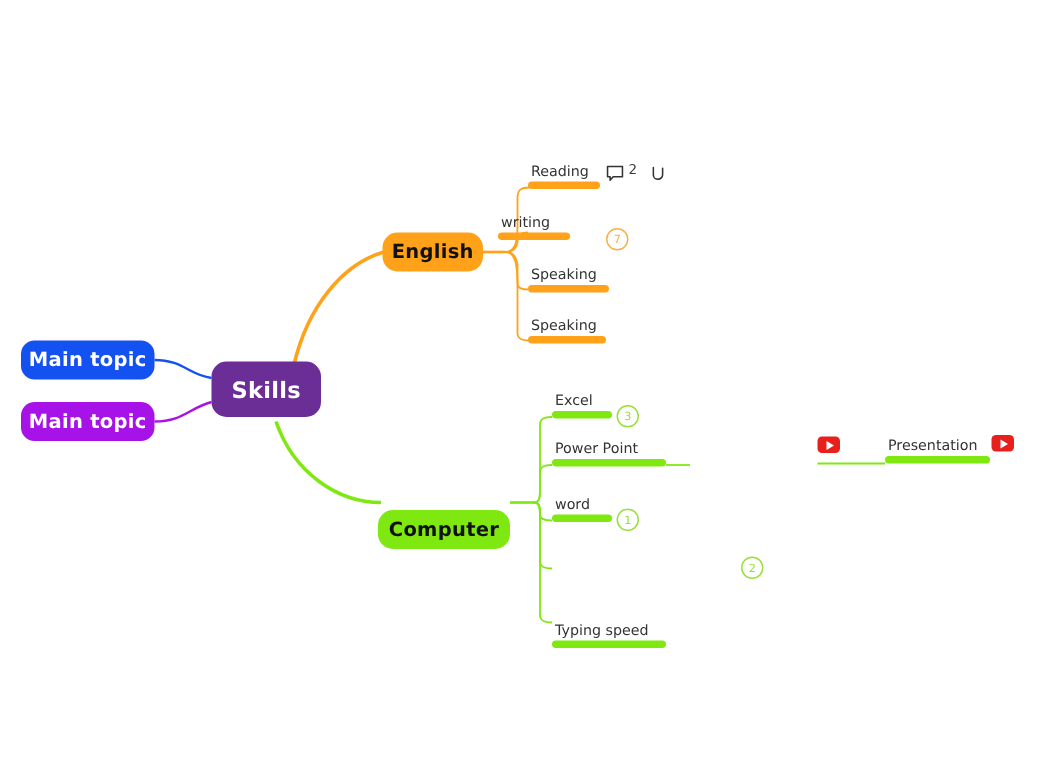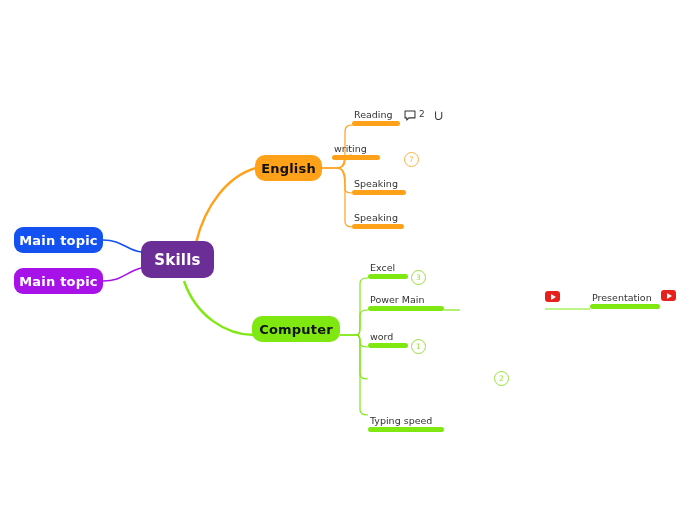--- a/index.html
+++ b/index.html
@@ -222,34 +222,34 @@
   <div class="leaf" style="left:352px; top:211px; width:52px; height:18px;">
     <span class="leaf-label">Speaking</span>
     <span class="leaf-bar" style="width:52px; background:#FFA21A;"></span>
   </div>
   <div class="icon note-icon" style="left:408px; top:212px;">
     <i></i>
       <i></i>
       <i></i>
   </div>
 
-  <div class="node node-branch" style="left:252px; top:316px; width:88px; height:26px; background:#7FE811;">
+  <div class="node node-branch" style="left:252px; top:340px; width:88px; height:26px; background:#7FE811;">
     <span>Computer</span>
   </div>
 
   <div class="leaf" style="left:368px; top:261px; width:40px; height:18px;">
     <span class="leaf-label">Excel</span>
     <span class="leaf-bar" style="width:40px; background:#7FE811;"></span>
   </div>
   <div class="badge" style="left:411px; top:270px;">
     <span>3</span>
   </div>
 
   <div class="leaf" style="left:368px; top:293px; width:76px; height:18px;">
-    <span class="leaf-label">Power Main</span>
+    <span class="leaf-label">Power Point</span>
     <span class="leaf-bar" style="width:76px; background:#7FE811;"></span>
   </div>
 
   <div class="icon" style="left:545px; top:291px;">
     <span class="yt-icon">
         <span class="tri"></span>
       </span>
   </div>
 
   <div class="leaf" style="left:590px; top:291px; width:70px; height:18px;">

